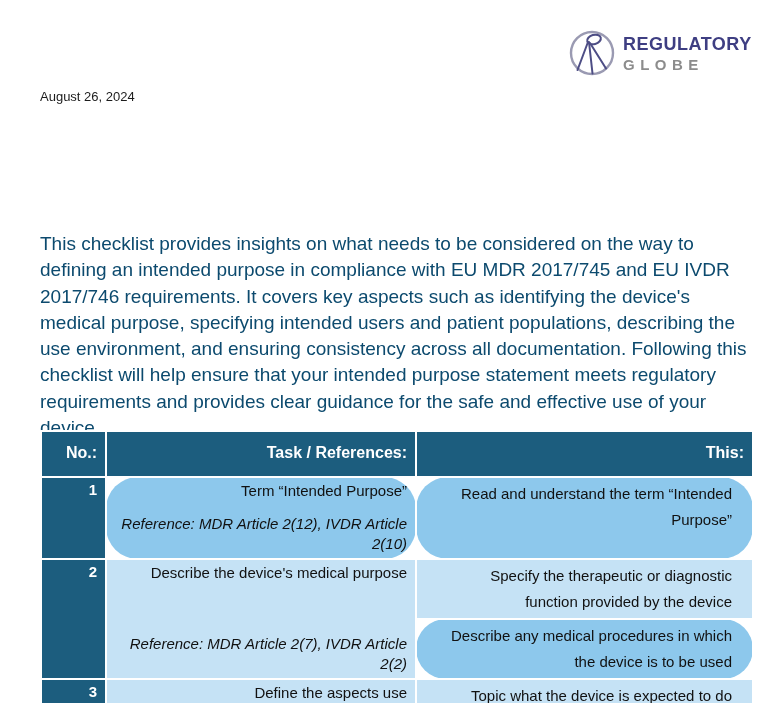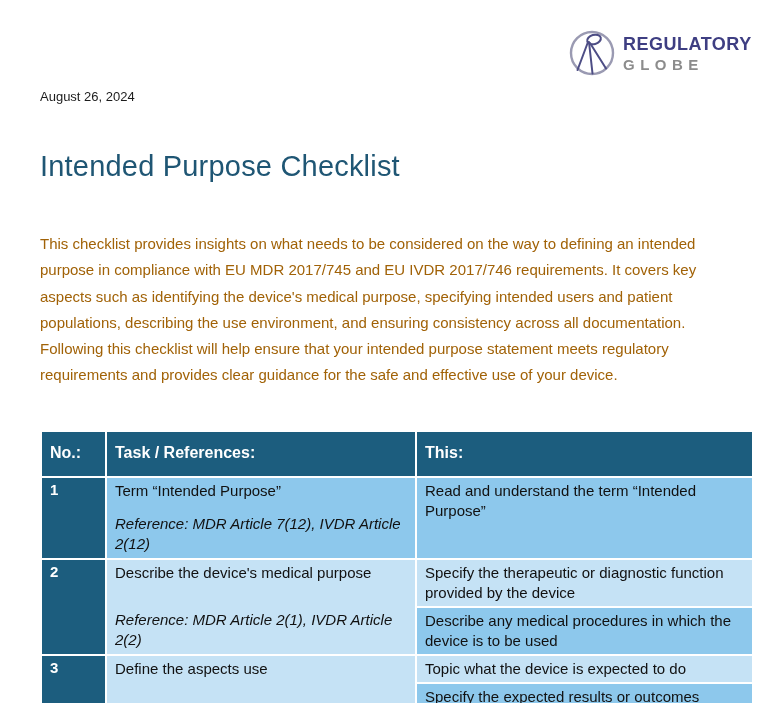--- a/index.html
+++ b/index.html
@@ -54,62 +54,62 @@
     font-size: 29px;
     font-weight: normal;
     color: var(--title-teal, #1F5674);
     letter-spacing: 0.2px;
   }
   .intro {
     position: absolute;
     left: 40px;
     top: 231px;
     width: 710px;
-    font-size: 15px;
+    font-size: 19px;
     line-height: 26.3px;
-    color: #a16207;
+    color: #0c4a6e;
   }
 
   
   .checklist {
     position: absolute;
     left: 40px;
     top: 430px;
     width: 712px;
     border-collapse: collapse;
     table-layout: fixed;
     font-size: 15px;
     color: #111111;
   }
   .checklist col.c-no   { width: 65px; }
   .checklist col.c-top  { width: 310px; }
   .checklist col.c-task { width: 337px; }
 
   .checklist th, .checklist td {
     border: 2px solid #ffffff;
     vertical-align: top;
-    text-align: left;
+    text-align: right;
   }
   .checklist th {
     background: var(--header-teal, #1C5D7E);
     color: #ffffff;
     font-size: 16px;
     font-weight: bold;
     height: 46px;
     padding: 12px 8px 0 8px;
   }
   .no-cell {
     background: var(--header-teal, #1C5D7E);
     color: #ffffff;
     font-weight: bold;
     padding: 3px 8px;
   }
   .topic-cell { position: relative; padding: 3px 8px; line-height: 20px; }
-  .task-cell  { padding: 3px 8px; line-height: 20px; }
-  .shade-medium { background: var(--cell-medium-blue, #8DC8EC); }
+  .task-cell  { padding: 3px 20px; line-height: 26px; }
+  .shade-medium { background: var(--cell-medium-blue, #8DC8EC); border-radius: 32px; }
   .shade-light  { background: var(--cell-light-blue, #C5E2F5); }
   .reference-text {
     position: absolute;
     left: 8px;
     right: 8px;
     bottom: 4px;
     font-style: italic;
     line-height: 20px;
   }
 </style>
@@ -129,21 +129,20 @@
       </g>
     </svg>
     <div class="logo-text">
       <span class="logo-line1">REGULATORY</span>
       <span class="logo-line2">GLOBE</span>
     </div>
   </div>
 
   <div class="date">August 26, 2024</div>
 
-  <h1 class="title">Intended Purpose Checklist</h1>
 
   <p class="intro">This checklist provides insights on what needs to be considered on the way to defining an intended purpose in compliance with EU MDR 2017/745 and EU IVDR 2017/746 requirements. It covers key aspects such as identifying the device's medical purpose, specifying intended users and patient populations, describing the use environment, and ensuring consistency across all documentation. Following this checklist will help ensure that your intended purpose statement meets regulatory requirements and provides clear guidance for the safe and effective use of your device.</p>
 
   <table class="checklist">
     <colgroup>
       <col class="c-no">
         <col class="c-top">
         <col class="c-task">
     </colgroup>
     <thead>
@@ -151,29 +150,29 @@
         <th>No.:</th>
         <th>Task / References:</th>
         <th>This:</th>
       </tr>
     </thead>
     <tbody>
         <tr>
           <td class="no-cell" rowspan="1">1</td>
           <td class="topic-cell shade-medium" rowspan="1">
             <div class="topic-text">Term “Intended Purpose”</div>
-            <div class="reference-text">Reference: MDR Article 7(12), IVDR Article 2(12)</div>
+            <div class="reference-text">Reference: MDR Article 2(12), IVDR Article 2(10)</div>
           </td>
           <td class="task-cell shade-medium" style="height: 82px;">Read and understand the term “Intended Purpose”</td>
         </tr>
         <tr>
           <td class="no-cell" rowspan="2">2</td>
           <td class="topic-cell shade-light" rowspan="2">
             <div class="topic-text">Describe the device's medical purpose</div>
-            <div class="reference-text">Reference: MDR Article 2(1), IVDR Article 2(2)</div>
+            <div class="reference-text">Reference: MDR Article 2(7), IVDR Article 2(2)</div>
           </td>
           <td class="task-cell shade-light" style="height: 46px;">Specify the therapeutic or diagnostic function provided by the device</td>
         </tr>
         <tr>
           <td class="task-cell shade-medium" style="height: 46px; margin-top: 44px;">Describe any medical procedures in which the device is to be used</td>
         </tr>
         <tr>
           <td class="no-cell" rowspan="2">3</td>
           <td class="topic-cell shade-light" rowspan="2">
             <div class="topic-text">Define the aspects use</div>

